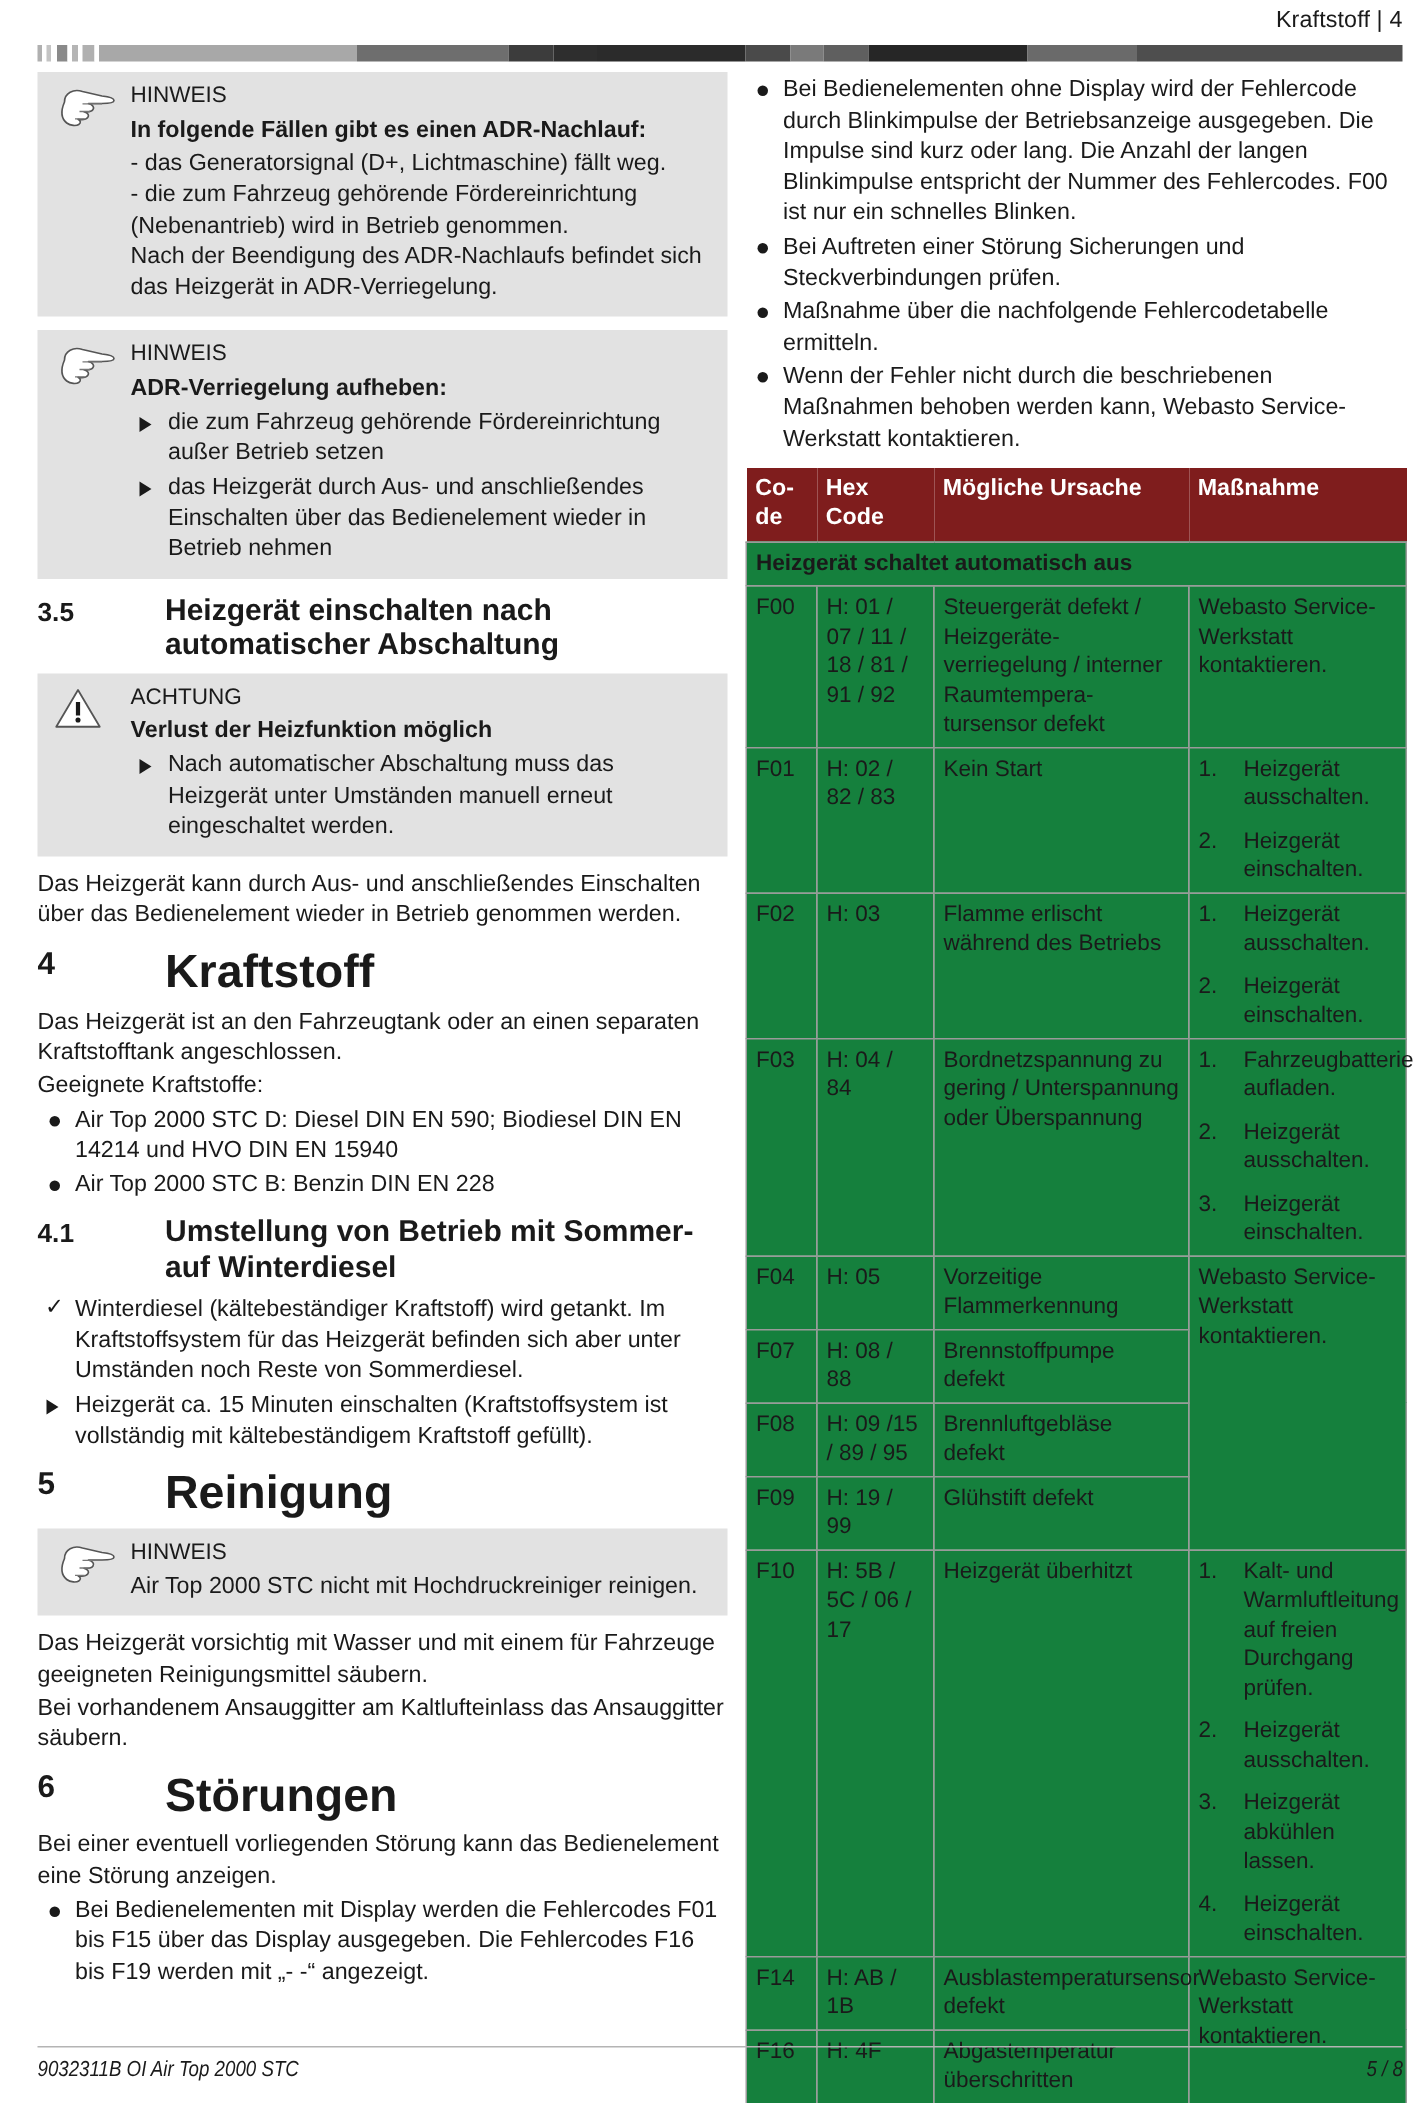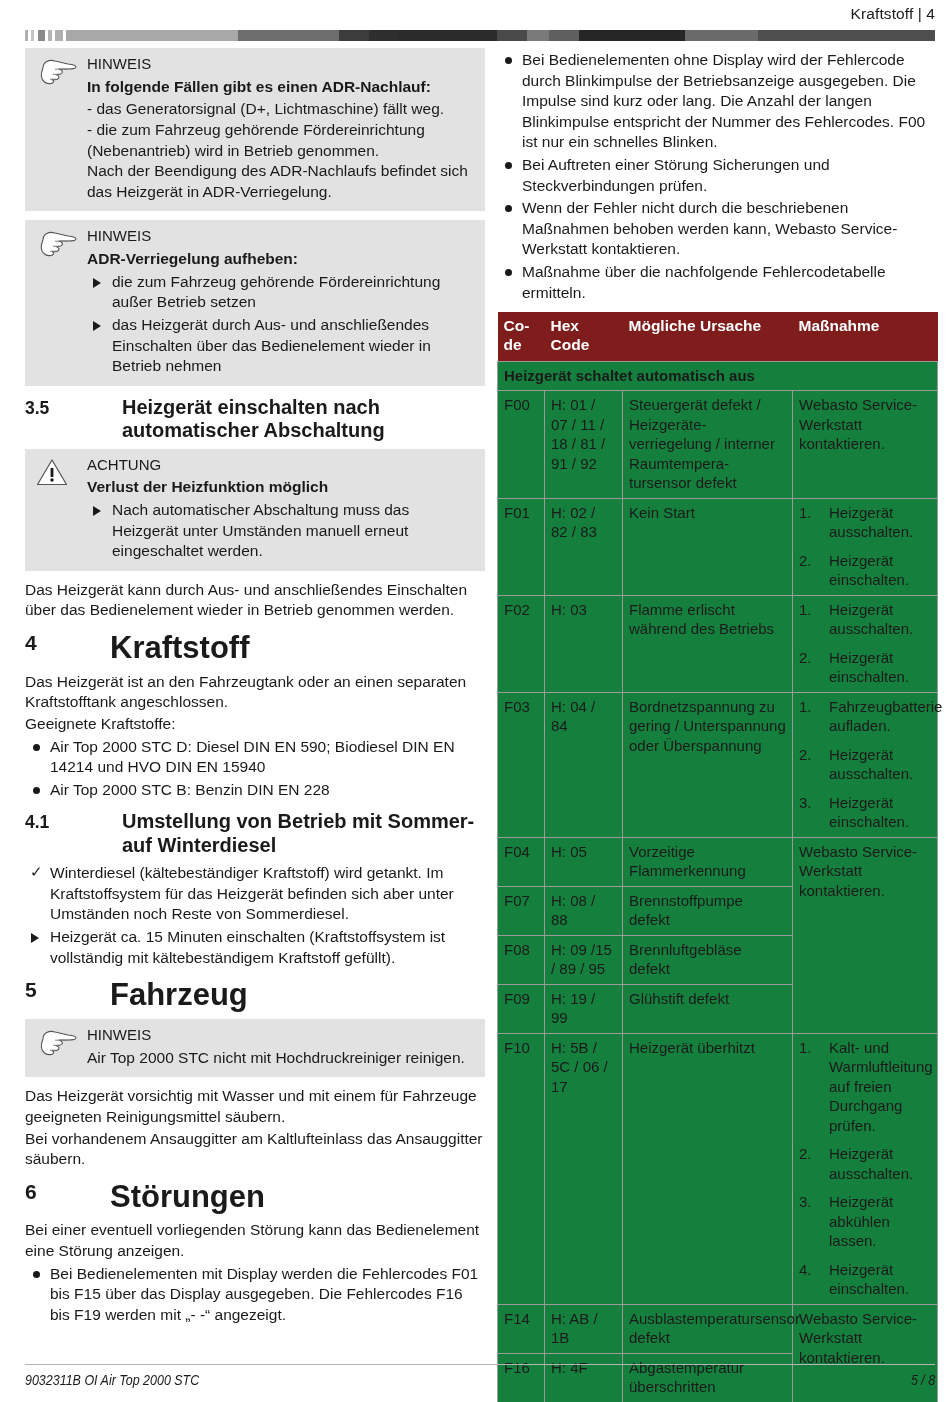--- a/index.html
+++ b/index.html
@@ -160,21 +160,21 @@
   .h-sec .num {
     font-weight: bold;
     flex: 0 0 auto;
   }
   .h-sec .ttl {
     font-weight: bold;
   }
   .h2 .num { font-size: 21px; width: 85px; }
   .h2 .ttl { font-size: 31px; line-height: 1.12; }
   .h3 .num { font-size: 17.5px; width: 85px; padding-top: 2px; }
-  .h3 .ttl { font-size: 20px; line-height: 1.17; margin-left: 12px; }
+  .h3 .ttl { font-size: 20px; line-height: 1.17; }
 
   
   .p {
     font-size: 15.5px;
     line-height: 1.33;
     margin: 0 0 1px 0;
   }
 
   
   table.errtab {
@@ -371,21 +371,21 @@
     </div>
     <ul class="chk">
       <li><span class="chk-mark">✓</span><span>Winterdiesel (kältebeständiger Kraftstoff) wird getankt. Im Kraftstoffsystem für das Heizgerät befinden sich aber unter Umständen noch Reste von Sommerdiesel.</span></li>
     </ul>
     <ul class="tri">
       <li>Heizgerät ca. 15 Minuten einschalten (Kraftstoffsystem ist vollständig mit kältebeständigem Kraftstoff gefüllt).</li>
     </ul>
 
     <div class="h-sec h2">
       <span class="num">5</span>
-      <span class="ttl">Fahrzeug</span>
+      <span class="ttl">Reinigung</span>
     </div>
     <div class="note-box">
       <div class="note-inner">
         <span class="note-icon">
           <svg viewBox="0 0 46 30" width="46" height="30" aria-hidden="true">
             <path d="M8 12 C8 6, 14 3, 20 5 L33 8 C38 8.5, 41 9.5, 41 11 C41 12.5, 38 13, 33 13 L24 13
                      C27 14, 28 15.5, 27 17 C26 18.5, 24 18.8, 21 18.5
                      C24 19.5, 24.5 21, 23.5 22.3 C22.5 23.6, 20 24, 17 23.5
                      C19 24.5, 19 26, 17.5 27 C16 28, 12 28, 9.5 26 C6.5 23.6, 5 19, 8 12 Z" fill="#ffffff" stroke="#555555" stroke-width="1.1" stroke-linejoin="round"></path>
             <path d="M20 13.2 L33 13.2" stroke="#777777" stroke-width="0.9" fill="none"></path>
@@ -409,22 +409,22 @@
       <li>Bei Bedienelementen mit Display werden die Fehlercodes F01 bis F15 über das Display ausgegeben. Die Fehlercodes F16 bis F19 werden mit „- -“ angezeigt.</li>
     </ul>
 
   </div>
 
   <div class="col-right">
 
     <ul class="dot">
       <li>Bei Bedienelementen ohne Display wird der Fehlercode durch Blinkimpulse der Betriebsanzeige ausgegeben. Die Impulse sind kurz oder lang. Die Anzahl der langen Blinkimpulse entspricht der Nummer des Fehlercodes. F00 ist nur ein schnelles Blinken.</li>
       <li>Bei Auftreten einer Störung Sicherungen und Steckverbindungen prüfen.</li>
+      <li>Maßnahme über die nachfolgende Fehlercodetabelle ermitteln.</li>
       <li>Wenn der Fehler nicht durch die beschriebenen Maßnahmen behoben werden kann, Webasto Service-Werkstatt kontaktieren.</li>
-      <li>Maßnahme über die nachfolgende Fehlercodetabelle ermitteln.</li>
     </ul>
 
     <table class="errtab">
       <colgroup>
         <col class="col-code">
           <col class="col-hex">
           <col class="col-cause">
           <col class="col-action">
       </colgroup>
       <thead>

